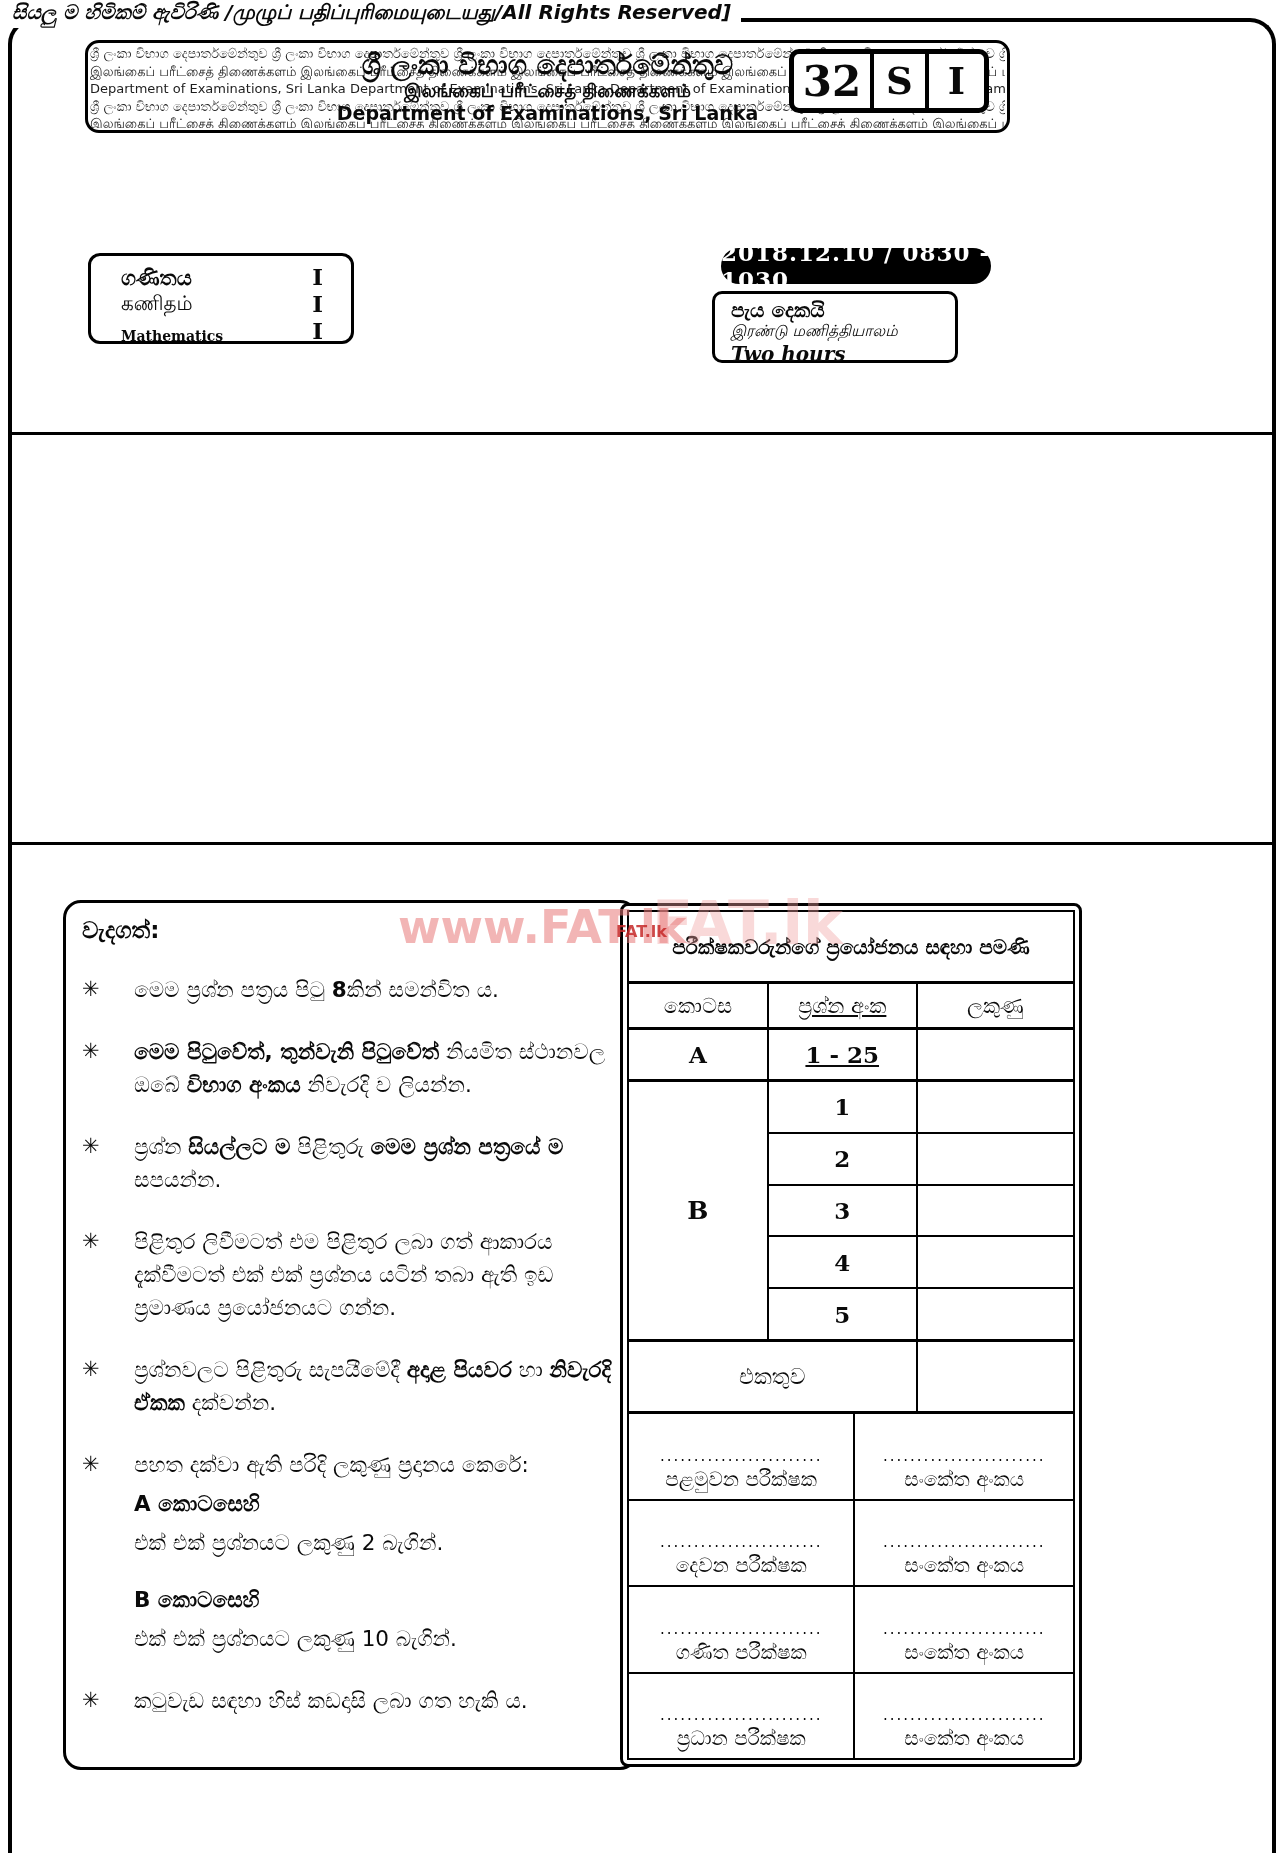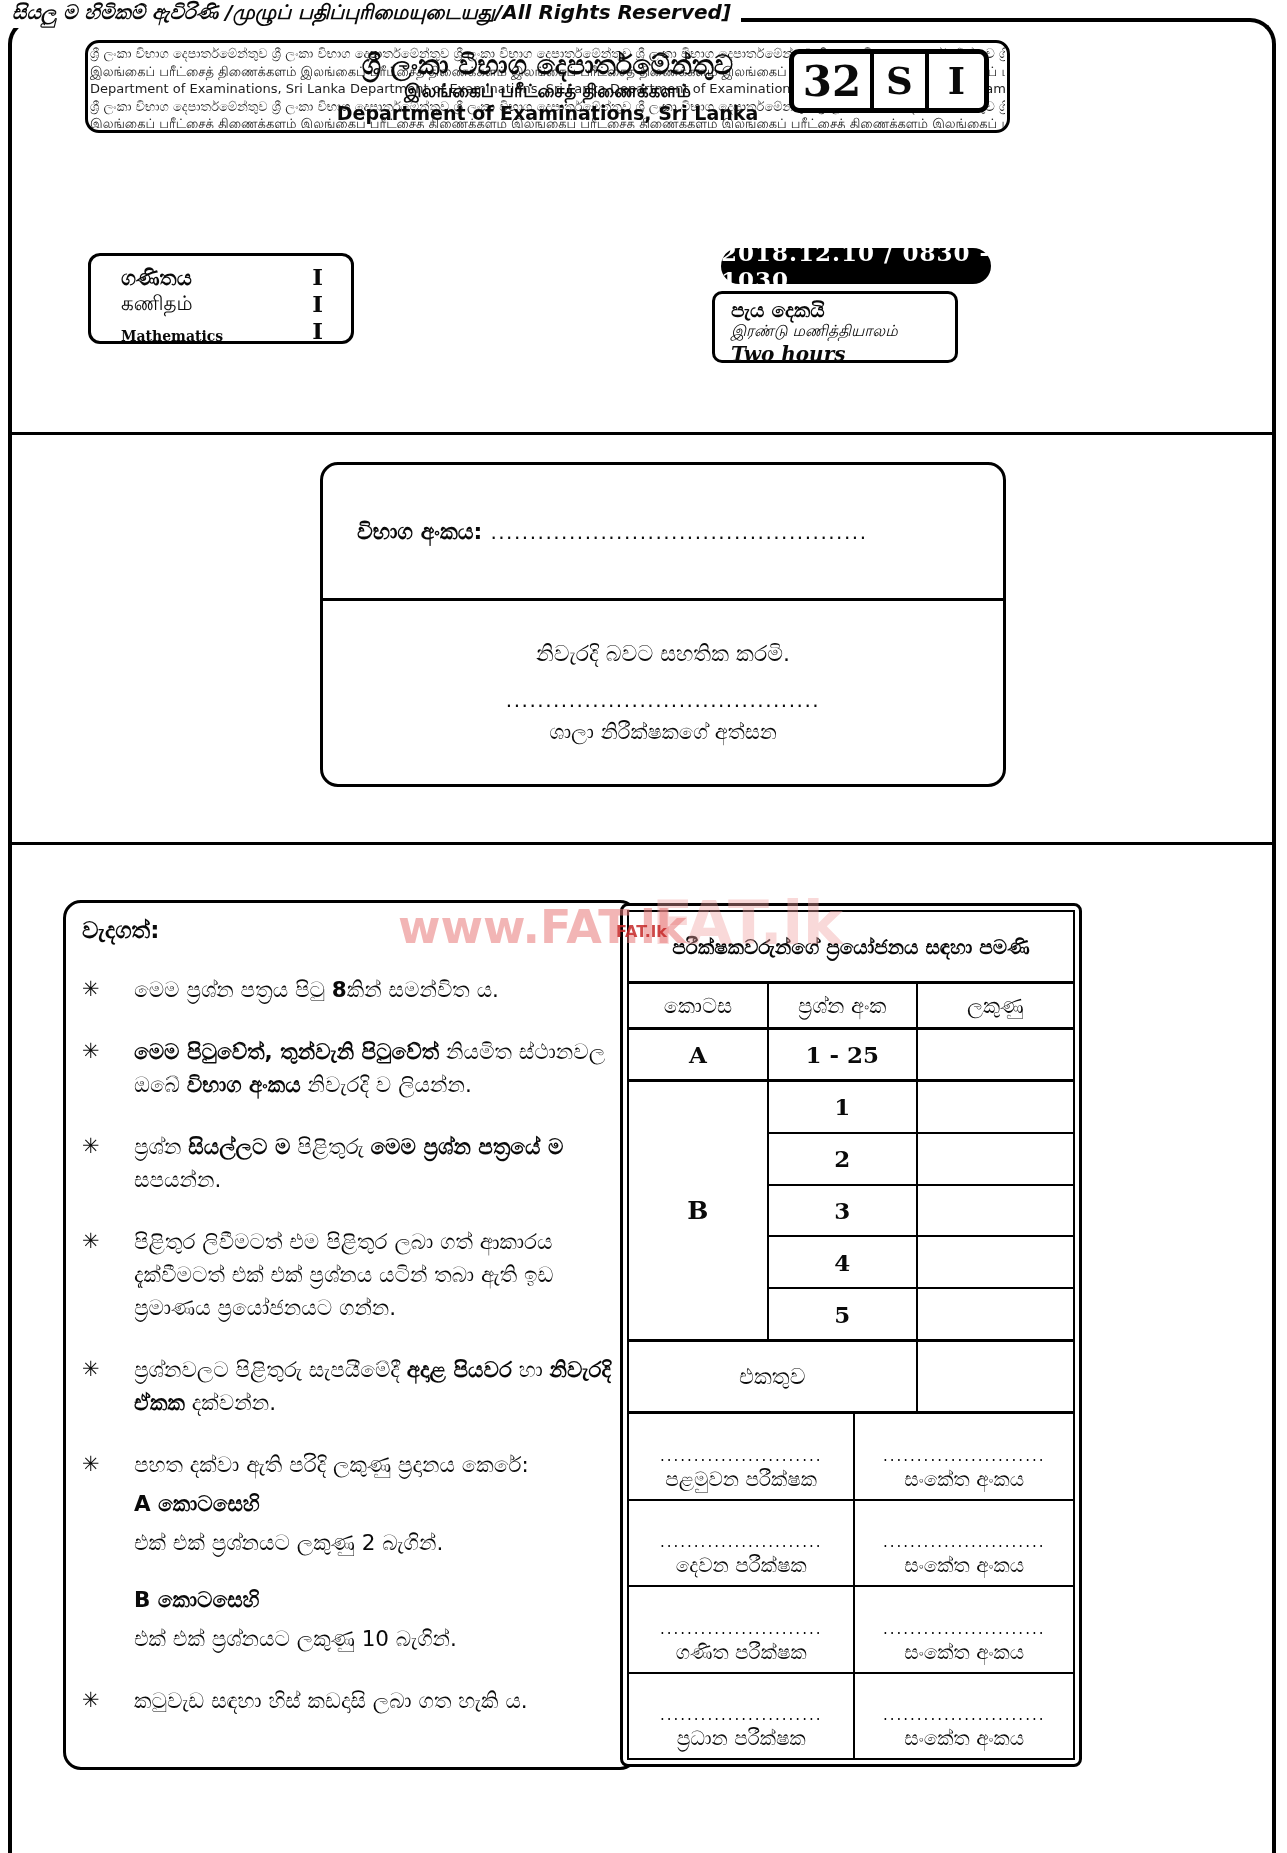--- a/index.html
+++ b/index.html
@@ -81,21 +81,21 @@
 
   
   .marks-outer { position:absolute; left:620px; top:903px; width:462px; height:864px; border:3px solid #000;
     border-radius:8px; padding:4px; background:#fff; }
   .marks-inner { width:100%; height:100%; border:2px solid #000; display:flex; flex-direction:column; }
   .mt-title { height:72px; flex:none; display:flex; align-items:center; justify-content:center;
     font-weight:bold; font-size:20px; border-bottom:3px solid #000; text-align:center; }
   .mt-colhead { height:46px; flex:none; display:flex; border-bottom:3px solid #000; font-size:21px; }
   .mt-colhead > div { display:flex; align-items:center; justify-content:center; }
   .cw1 { width:31.5%; border-right:2.5px solid #000; }
-  .cw2 { width:33.5%; border-right:2.5px solid #000; }
+  .cw2 { width:33.5%; border-right:2.5px solid #000;text-decoration:underline; }
   .cw3 { flex:1; }
   .mt-rowA { height:52px; flex:none; display:flex; border-bottom:3px solid #000;
     font-weight:bold; font-size:23px; font-family:"DejaVu Serif", serif; }
   .mt-rowA > div { display:flex; align-items:center; justify-content:center; }
   .mt-bblock { height:260px; flex:none; display:flex; border-bottom:3px solid #000; }
   .bb-part { width:31.5%; border-right:2.5px solid #000; display:flex; align-items:center; justify-content:center;
     font-weight:bold; font-size:25px; font-family:"DejaVu Serif", serif; }
   .bb-rows { flex:1; display:flex; flex-direction:column; }
   .bb-row { flex:1; display:flex; border-bottom:2.5px solid #000; }
   .bb-row:last-child { border-bottom:none; }
@@ -169,31 +169,20 @@
   <div class="datetime-pill">2018.12.10 / 0830 - 1030</div>
 
   <div class="duration-box">
     <div class="dur-si">පැය දෙකයි</div>
     <div class="dur-ta">இரண்டு மணித்தியாலம்</div>
     <div class="dur-en">Two hours</div>
   </div>
 
   <div class="hrule hr1"></div>
 
-  <div class="candidate-box">
-    <div class="cand-top">
-      <span class="cand-index-label">විභාග අංකය:</span>
-      <span class="cand-dots">................................................</span>
-    </div>
-    <div class="cand-bottom">
-      <div class="cand-certify">නිවැරදි බවට සහතික කරමි.</div>
-      <div class="cand-sign-dots">........................................</div>
-      <div class="cand-supervisor">ශාලා නිරීක්ෂකගේ අත්සන</div>
-    </div>
-  </div>
 
   <div class="hrule hr2"></div>
 
   <div class="instructions">
     <div class="inst-heading">වැදගත්:</div>
     <div id="inst-items">
         <div class="inst-item">
           <span class="inst-bullet">✳</span>
           <span class="inst-text"><span>මෙම ප්‍රශ්න පත්‍රය පිටු </span><span class="bld">8</span><span>කින් සමන්විත ය.</span></span>
         </div>

